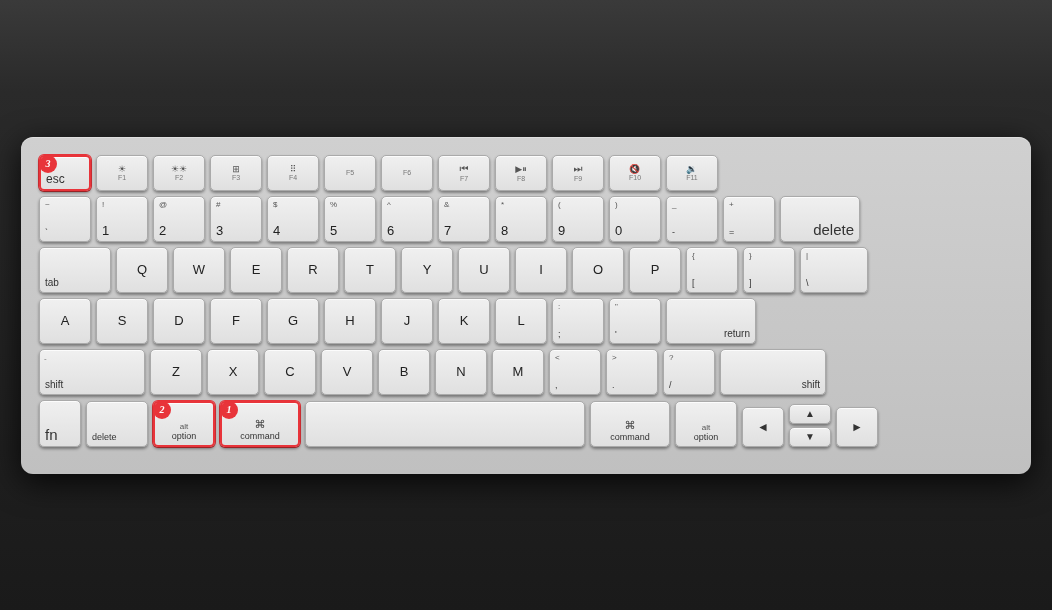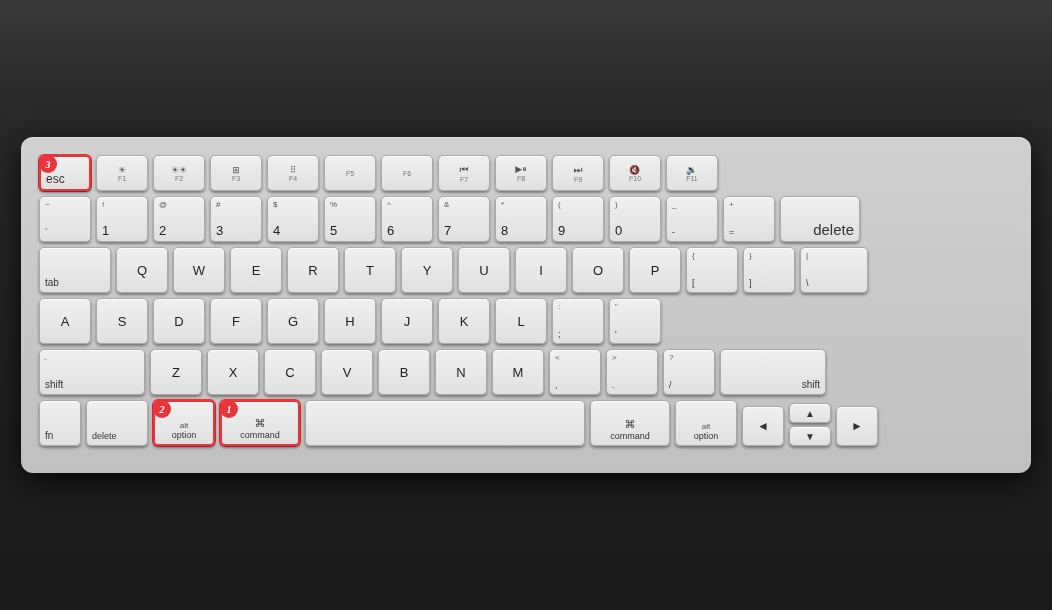--- a/index.html
+++ b/index.html
@@ -327,20 +327,23 @@
           <span class="main-label">L</span>
         </div>
       <div class="key w-std">
         <span class="top-label">:</span>
         <span class="bottom-label">;</span>
       </div>
       <div class="key w-std">
         <span class="top-label">"</span>
         <span class="bottom-label">'</span>
       </div>
+      <div class="key w-return" style="align-items:flex-end; justify-content:flex-end;">
+        <span class="bottom-label" style="font-size:10px;">return</span>
+      </div>
     </div>
 
     <div class="key-row">
       <div class="key w-shift-l" style="align-items:flex-start; justify-content:flex-end;">
         <span style="font-size:8px; color:#777; position:absolute; top:4px; left:4px;">-</span>
         <span class="bottom-label" style="font-size:10px;">shift</span>
       </div>
       <div class="key w-std" style="align-items:center; justify-content:center;">
           <span class="main-label">Z</span>
         </div>
@@ -374,21 +377,21 @@
         <span class="top-label">?</span>
         <span class="bottom-label">/</span>
       </div>
       <div class="key w-shift-r" style="align-items:flex-end; justify-content:flex-end;">
         <span class="bottom-label" style="font-size:10px;">shift</span>
       </div>
     </div>
 
     <div class="key-row">
       <div class="key w-fn-key" style="align-items:flex-start; justify-content:flex-end;">
-        <span class="bottom-label" style="font-size:10px;margin-top:22px;">fn</span>
+        <span class="bottom-label" style="font-size:15px;margin-top:22px;">fn</span>
       </div>
       <div class="key w-control" style="align-items:flex-start; justify-content:flex-end;">
         <span class="bottom-label" style="font-size:9px;">delete</span>
       </div>
 
       <div class="key w-option key-highlighted" style="position:relative; align-items:center; justify-content:flex-end; padding-bottom:4px;">
         <div class="badge">2</div>
         <div style="display:flex; flex-direction:column; align-items:center; width:100%;">
           <span style="font-size:8px; color:#555;">alt</span>
           <span style="font-size:9px; color:#333;">option</span>

